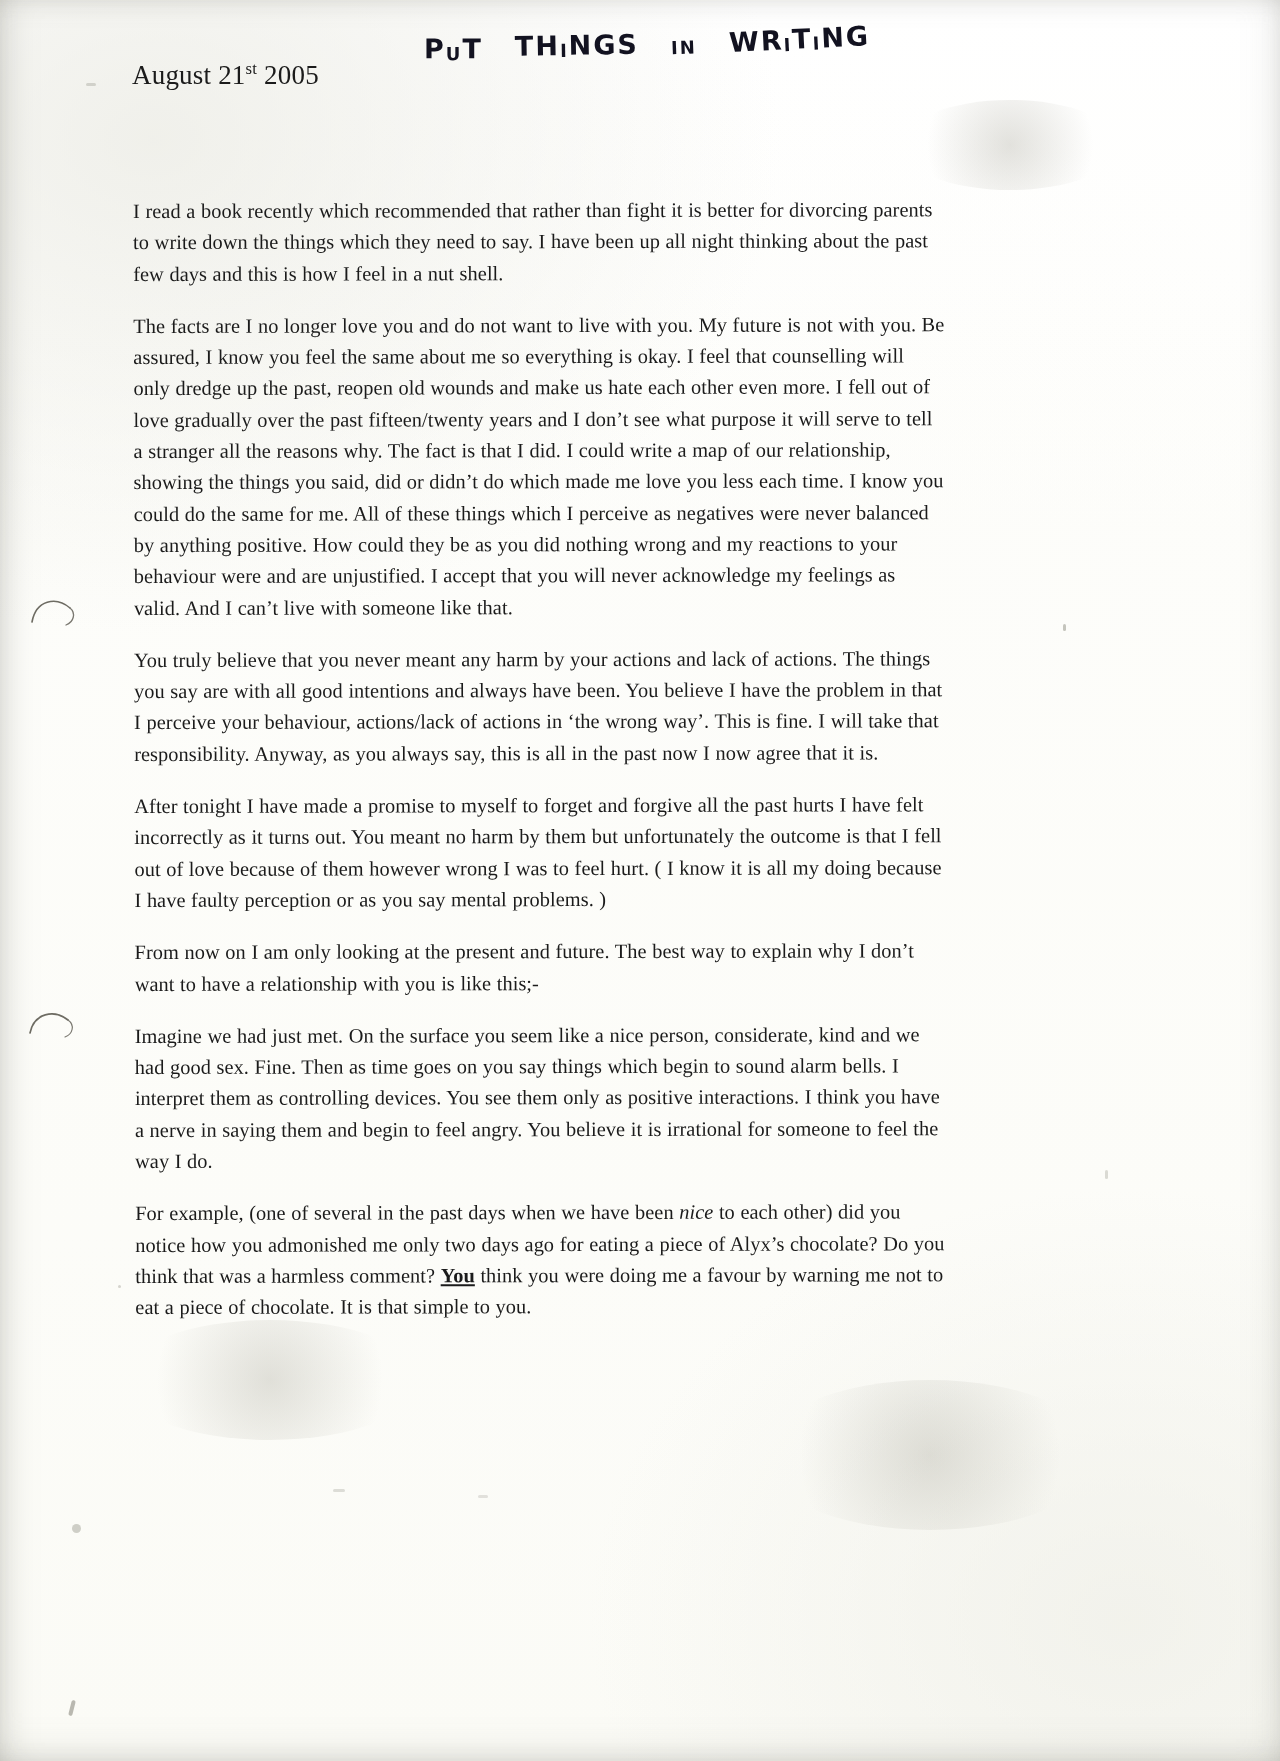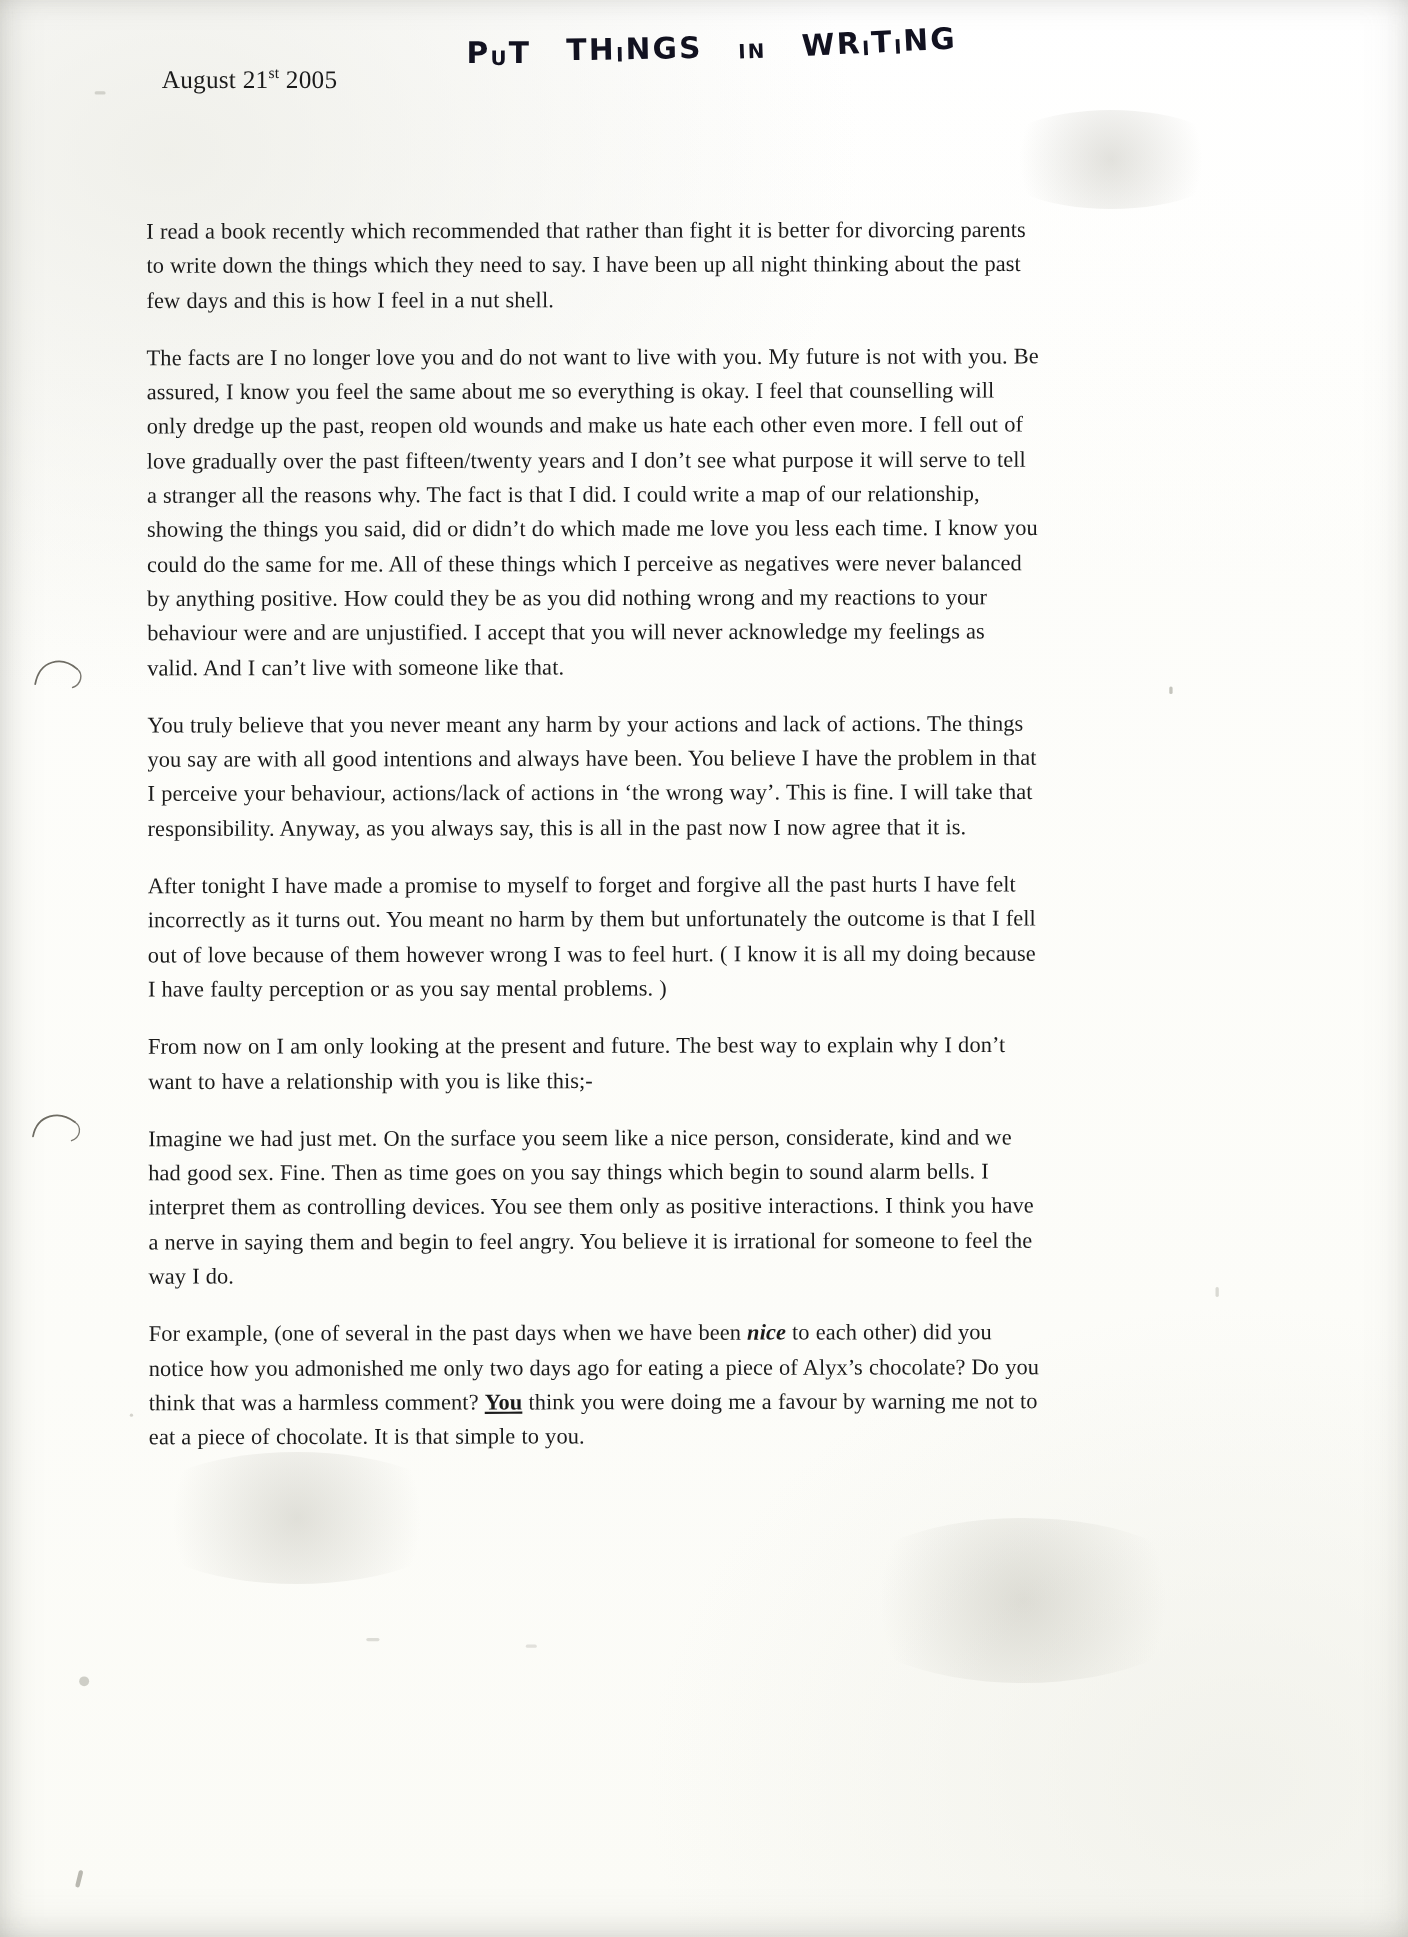--- a/index.html
+++ b/index.html
@@ -56,23 +56,23 @@
   
   .curl {
     position: absolute;
     pointer-events: none;
   }
   .curl svg { display: block; }
 
   
   .date-line {
     position: absolute;
-    left: 147px;
+    left: 132px;
     top: 60px;
-    font-size: 23px;
+    font-size: 27px;
     letter-spacing: 0.2px;
     white-space: nowrap;
   }
   .date-line sup {
     font-size: 0.62em;
     vertical-align: super;
     line-height: 0;
   }
 
   .handwriting {
@@ -116,21 +116,21 @@
     width: 812px;
   }
   .para {
     font-size: 20.4px;
     line-height: 31.3px;
     text-align: left;
     margin: 0 0 21px 0;
     letter-spacing: 0.05px;
     word-spacing: 0.4px;
   }
-  .para em { font-style: italic; font-weight: bold; }
+  .para em { font-style: italic; }
   .para u { font-weight: bold; }
 
   
   .skewwrap { transform: rotate(-0.12deg); transform-origin: top left; }
 </style>
 </head>
 <body>
 
 <div class="page">
 

